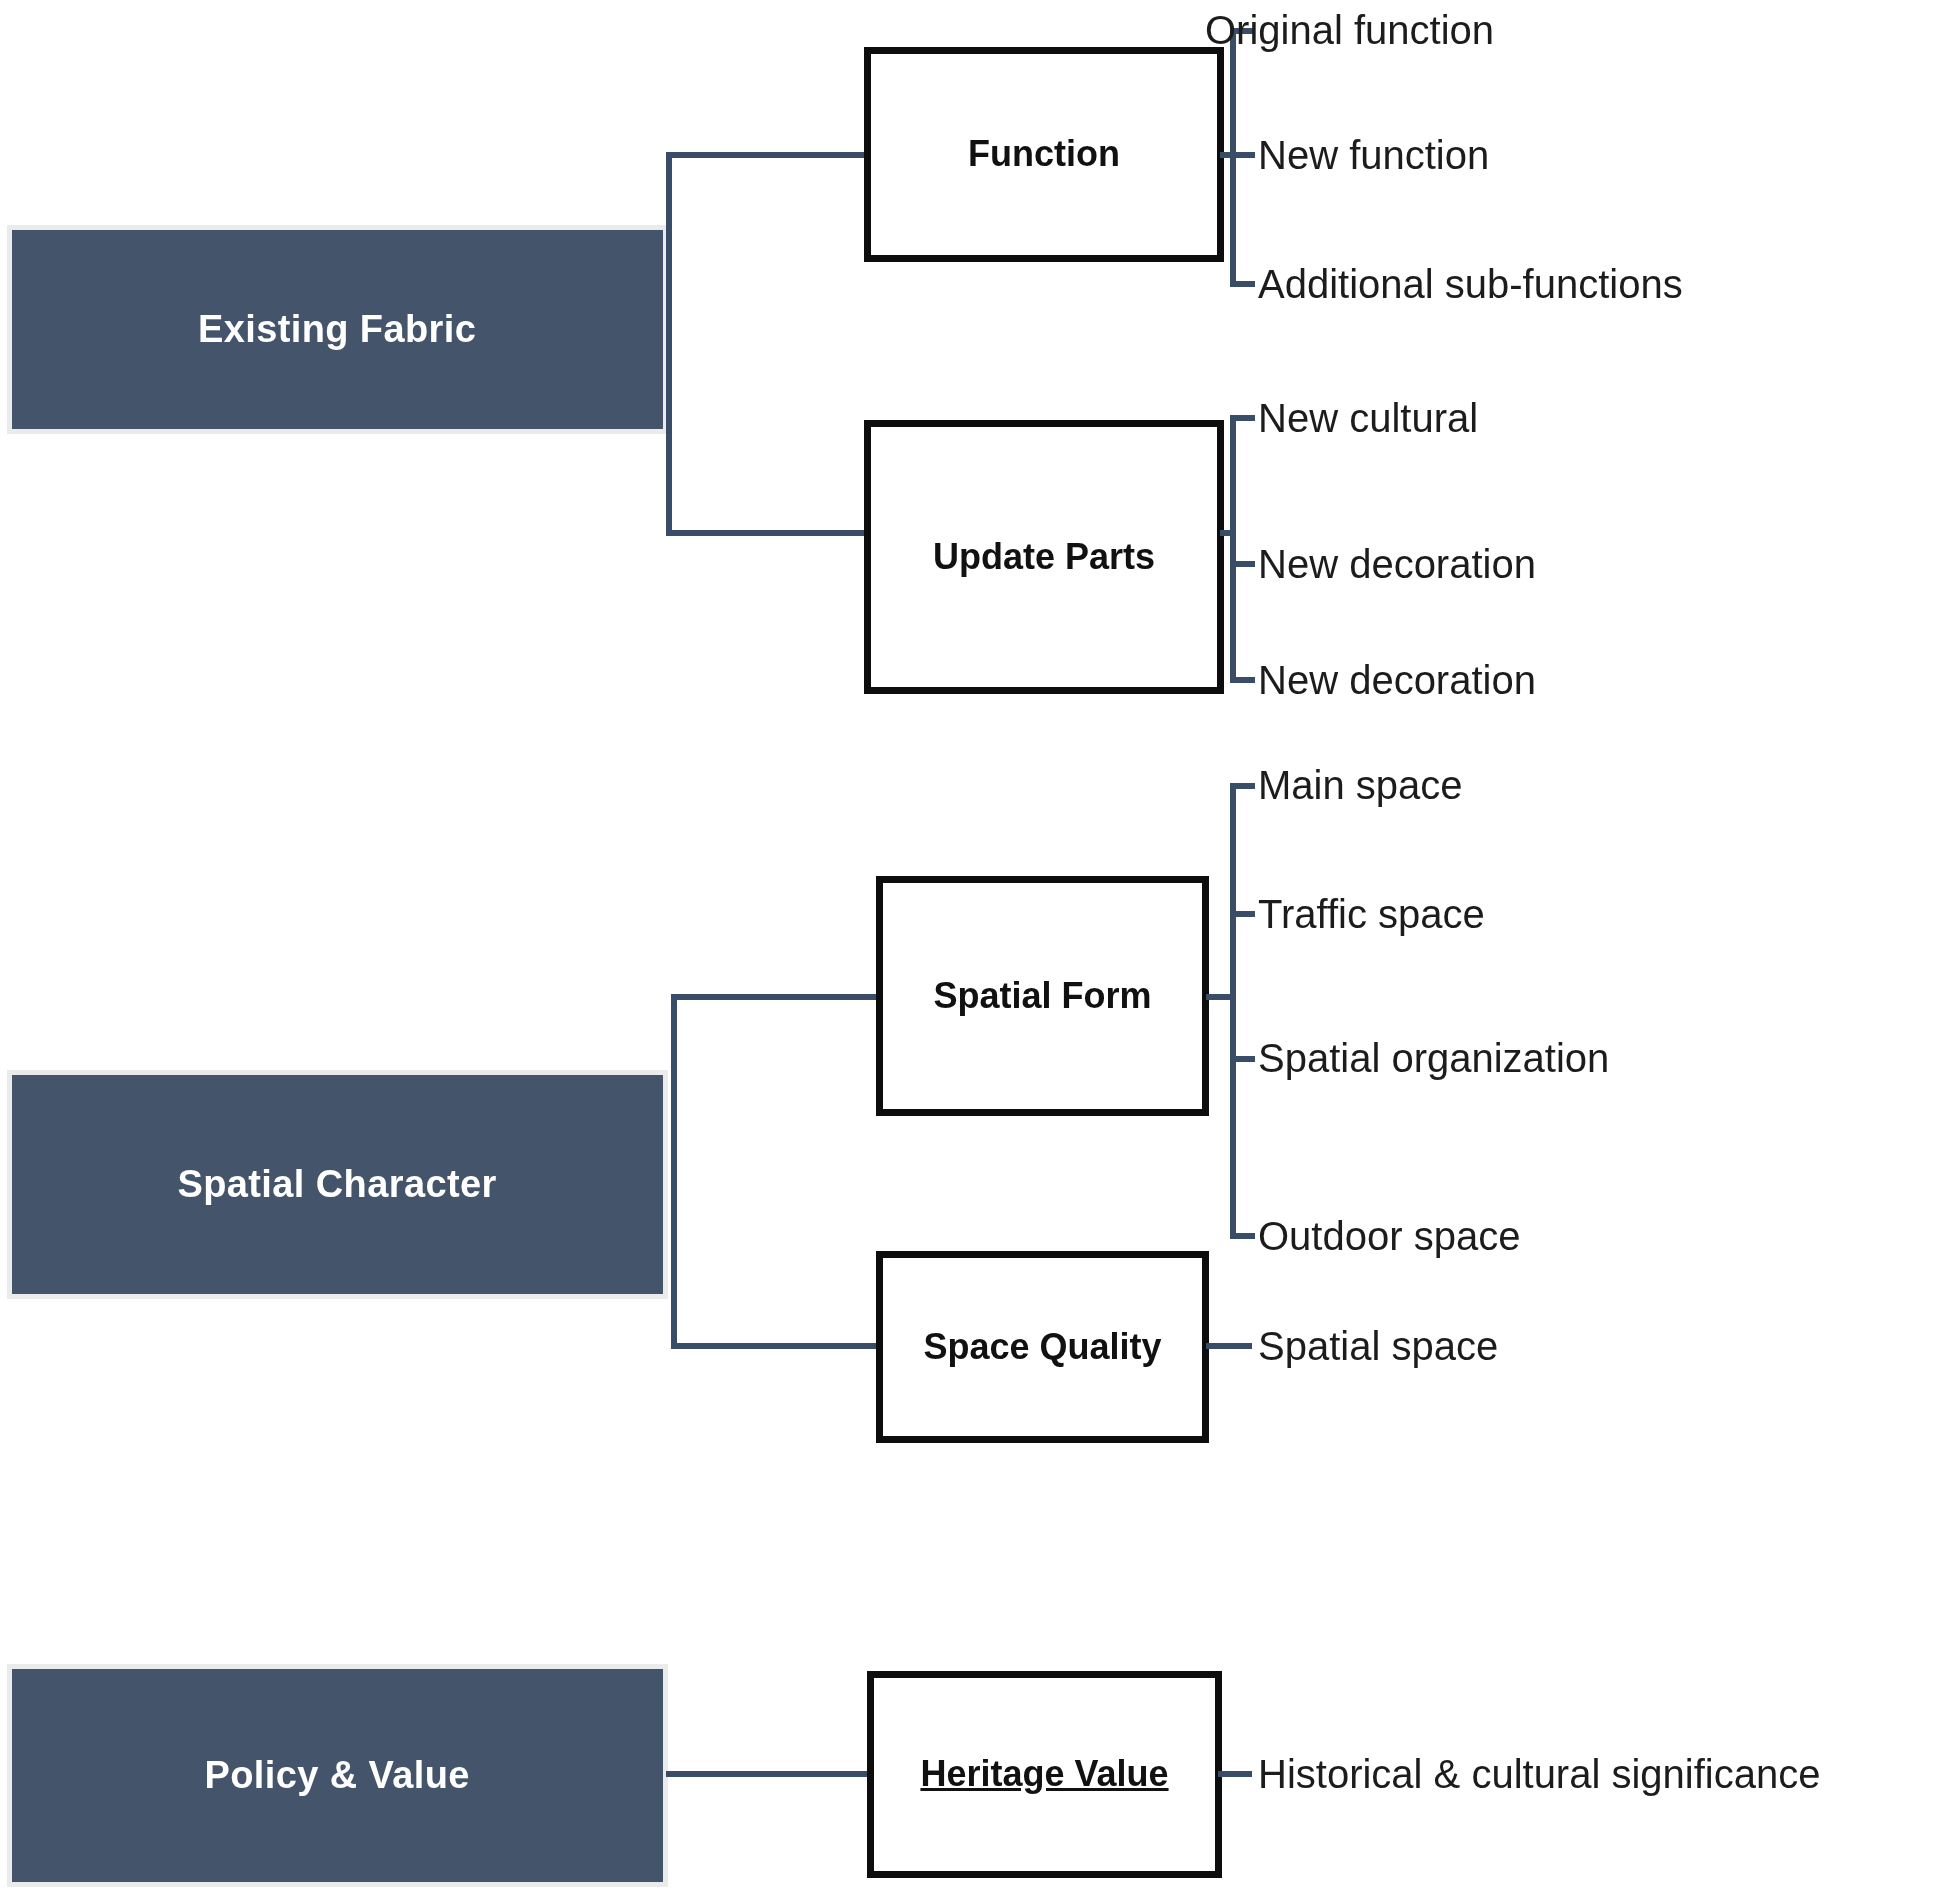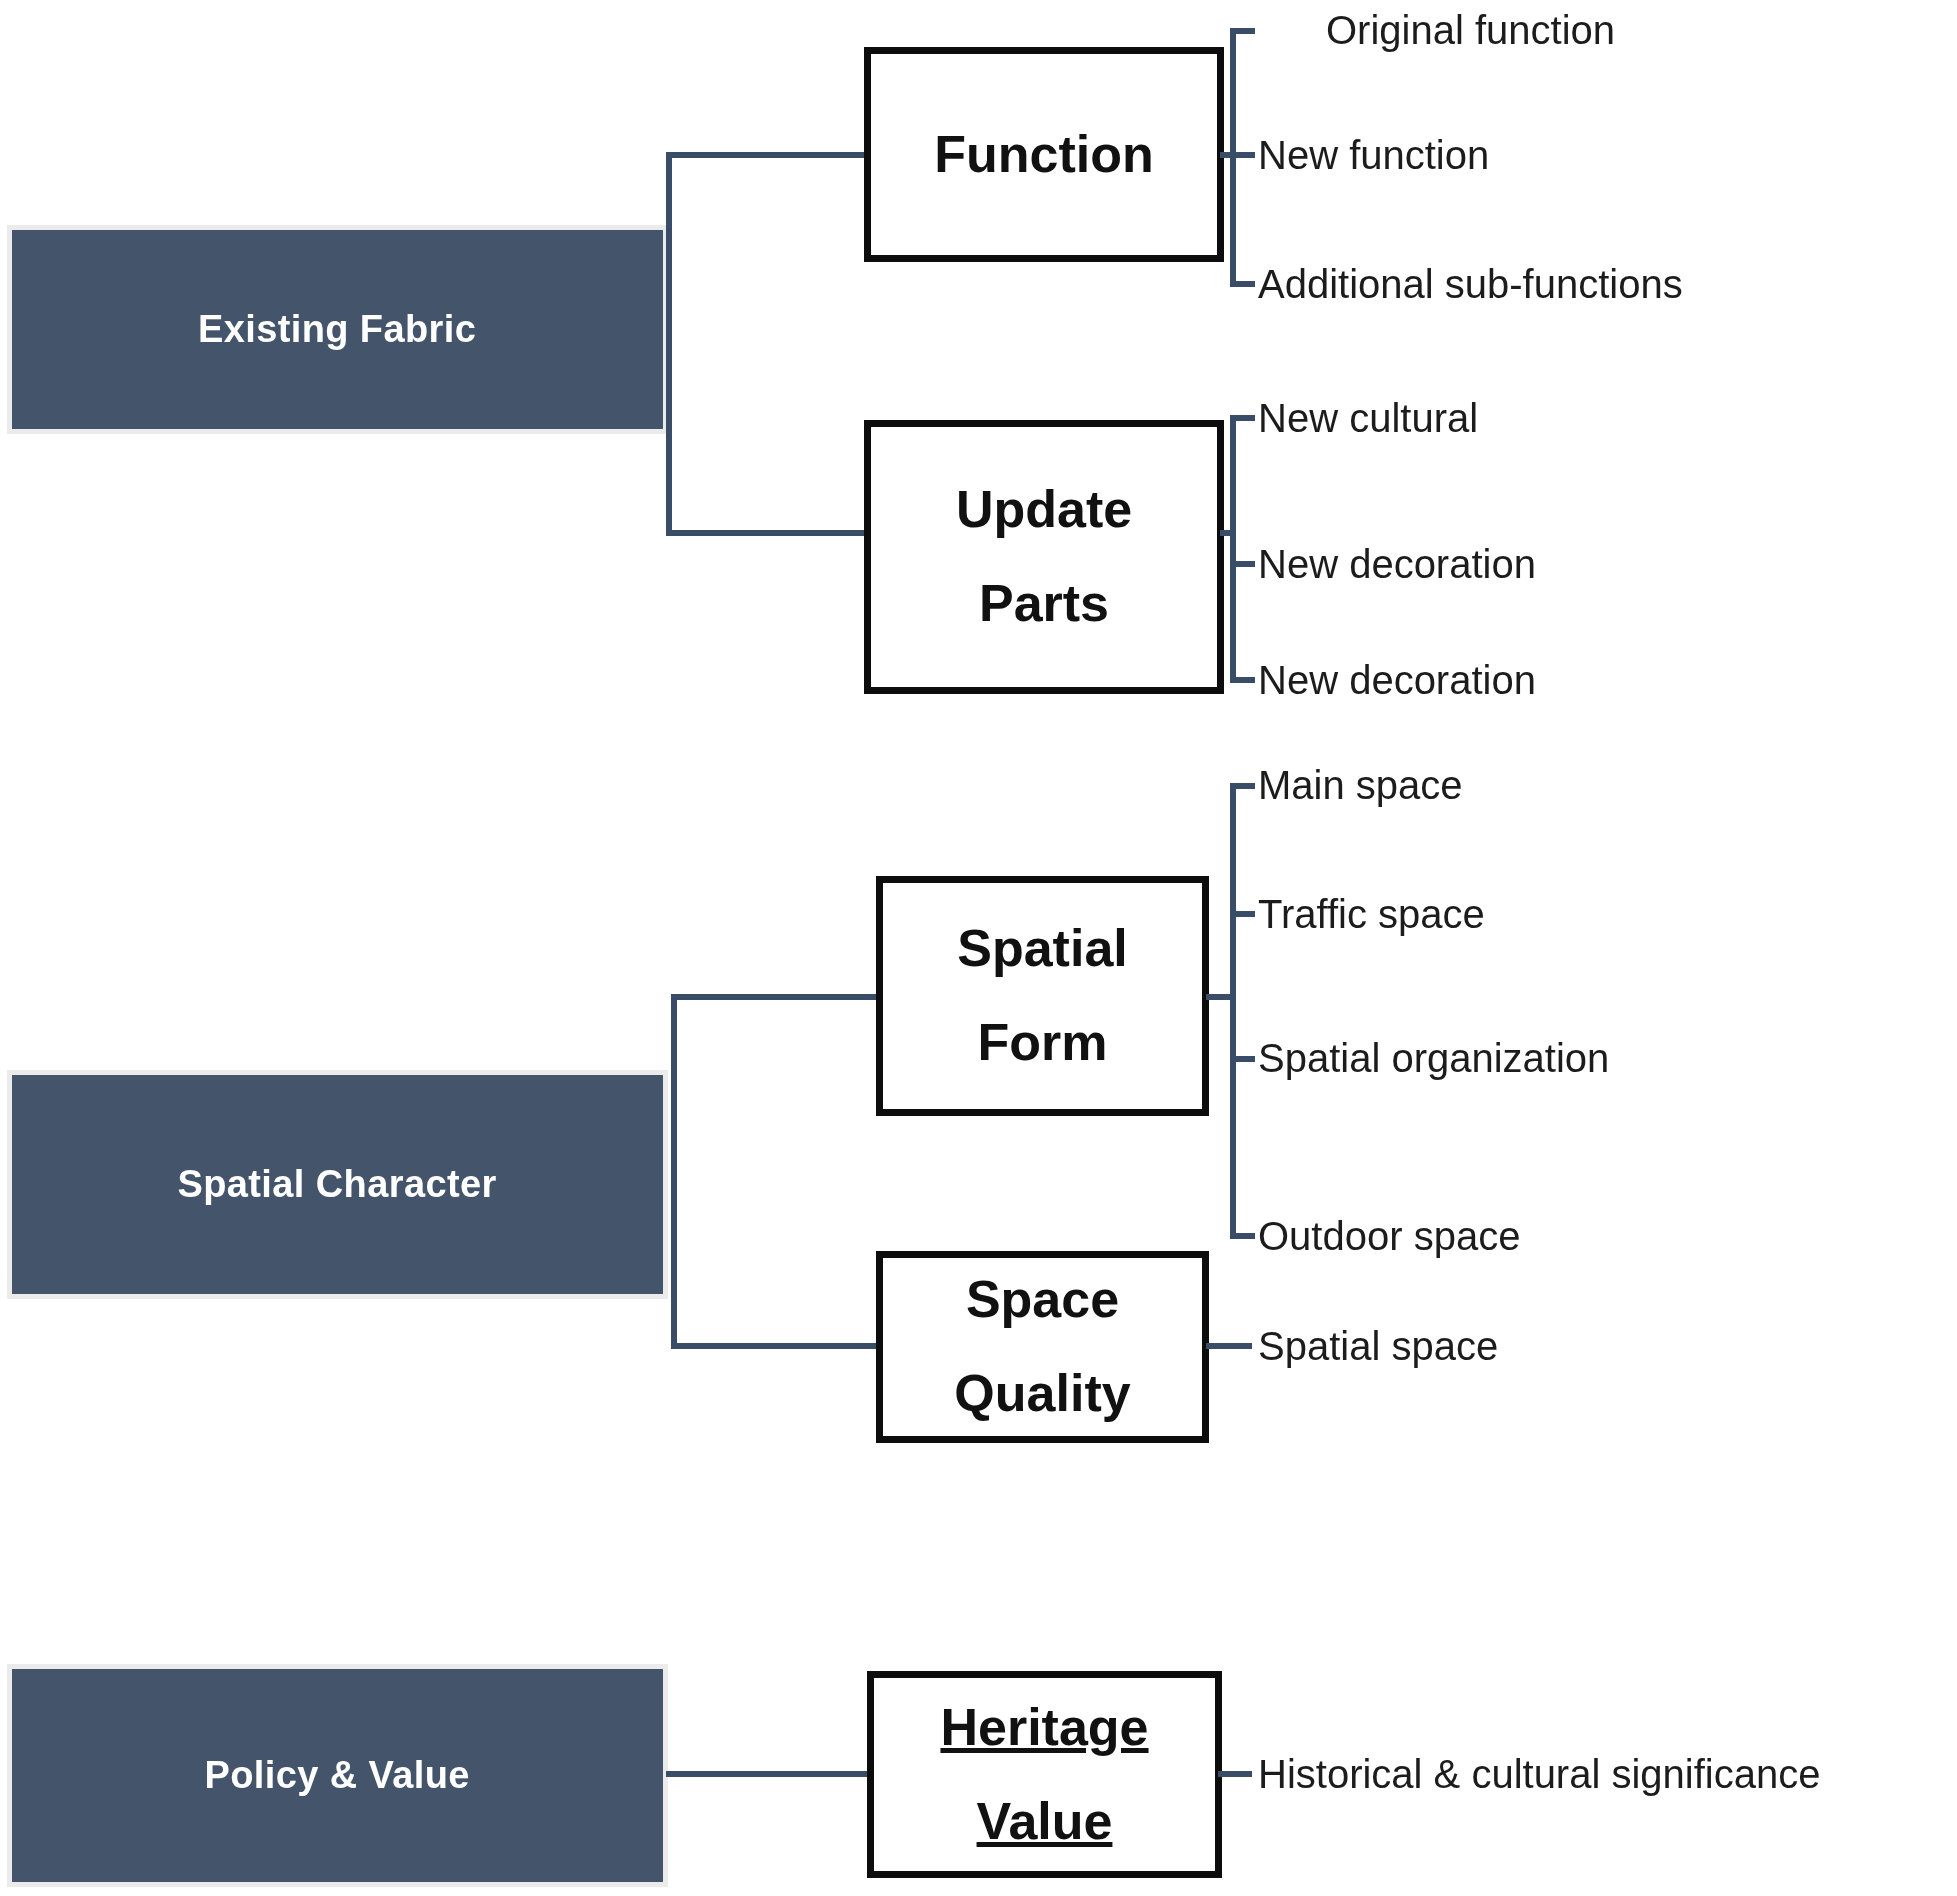--- a/index.html
+++ b/index.html
@@ -22,21 +22,21 @@
     text-align:left;
   }
   
   .child-box{
     position:absolute;
     box-sizing:border-box;
     background:var(--child-fill,#FFFFFF);
     border:7.4px solid var(--child-border,#0D0D0D);
     color:#111111;
     display:flex;align-items:center;justify-content:center;
-    font-size:52px;font-weight:bold;
+    font-size:36px;font-weight:bold;
     text-align:center;line-height:1.8;
     padding:0 20px;
   }
   
   .leaf{
     position:absolute;
     color:var(--text,#1C1C1C);
     font-size:40px;
     white-space:nowrap;
     height:50px;
@@ -58,21 +58,21 @@
   <div class="h-line" style="left:666px;top:152px;width:198px;"></div>
   <div class="h-line" style="left:666px;top:530px;width:198px;"></div>
 
   <div class="child-box" style="left:864px;top:47px;width:360px;height:215px;">Function</div>
   <div class="h-line" style="left:1220px;top:152px;width:15px;"></div>
   <div class="v-line" style="left:1230px;top:28px;height:259px;"></div>
   <div class="h-line" style="left:1230px;top:28px;width:25px;"></div>
   <div class="h-line" style="left:1230px;top:152px;width:25px;"></div>
   <div class="h-line" style="left:1230px;top:281px;width:25px;"></div>
 
-  <div class="leaf" style="left:1326px;top:5.8px;">Original function</div>
+  <div class="leaf" style="left:1205px;top:5.8px;">Original function</div>
   <div class="leaf" style="left:1258px;top:130px;">New function</div>
   <div class="leaf" style="left:1258px;top:259px;">Additional sub-functions</div>
 
   <div class="child-box" style="left:864px;top:420px;width:360px;height:274px;">Update Parts</div>
   <div class="h-line" style="left:1220px;top:530px;width:15px;"></div>
   <div class="v-line" style="left:1230px;top:415px;height:268px;"></div>
   <div class="h-line" style="left:1230px;top:415px;width:25px;"></div>
   <div class="h-line" style="left:1230px;top:561px;width:25px;"></div>
   <div class="h-line" style="left:1230px;top:677px;width:25px;"></div>
 

